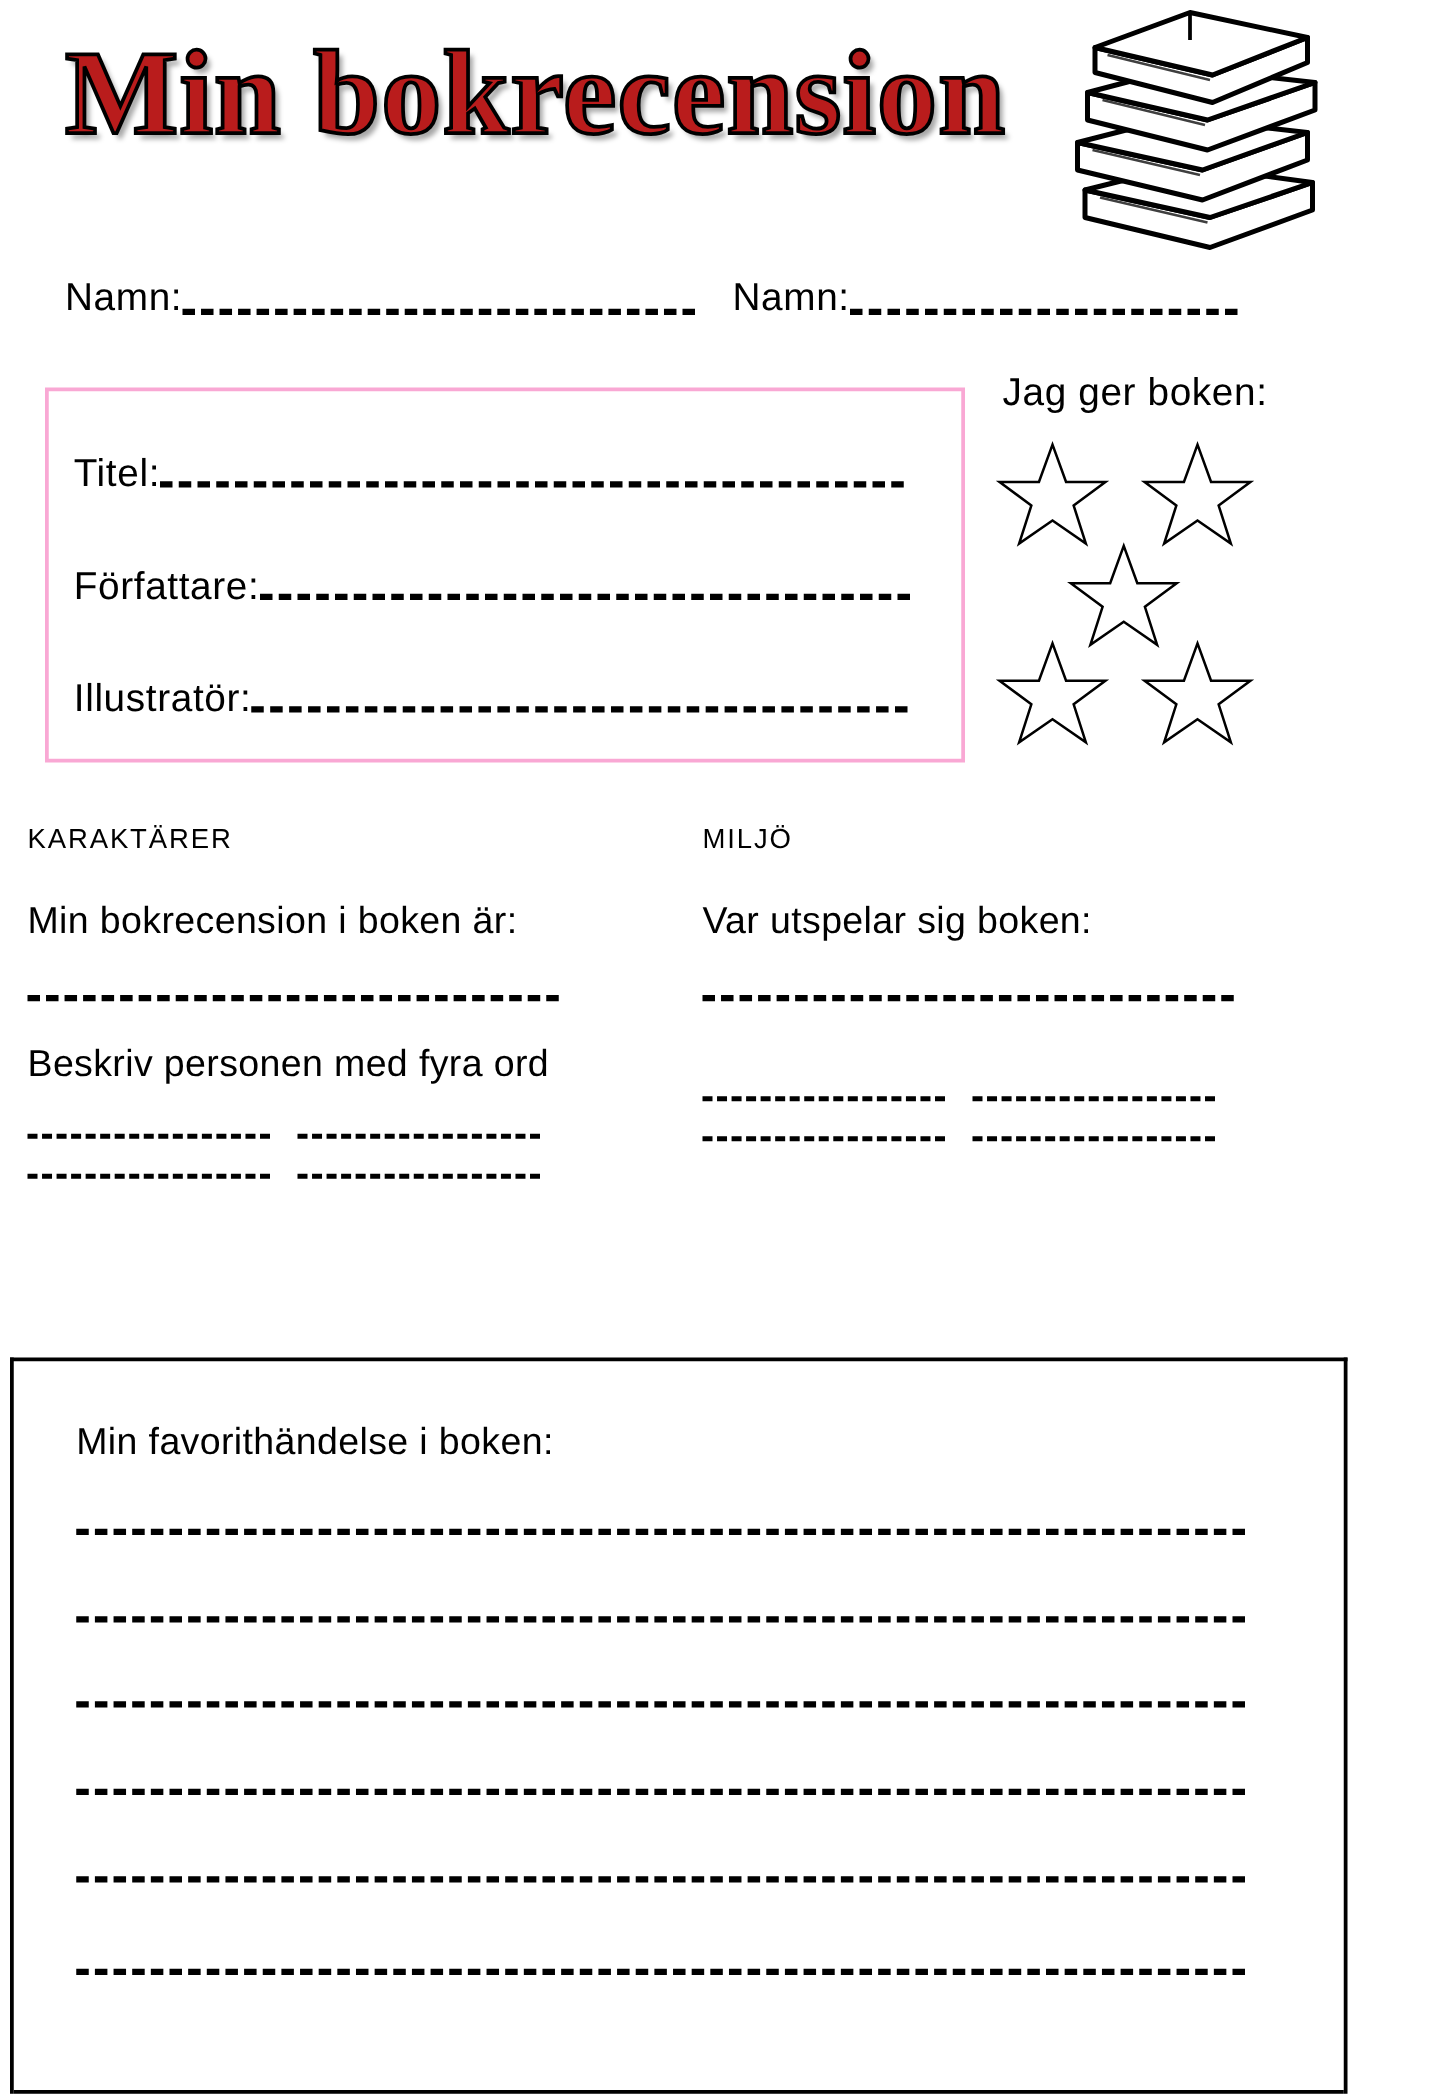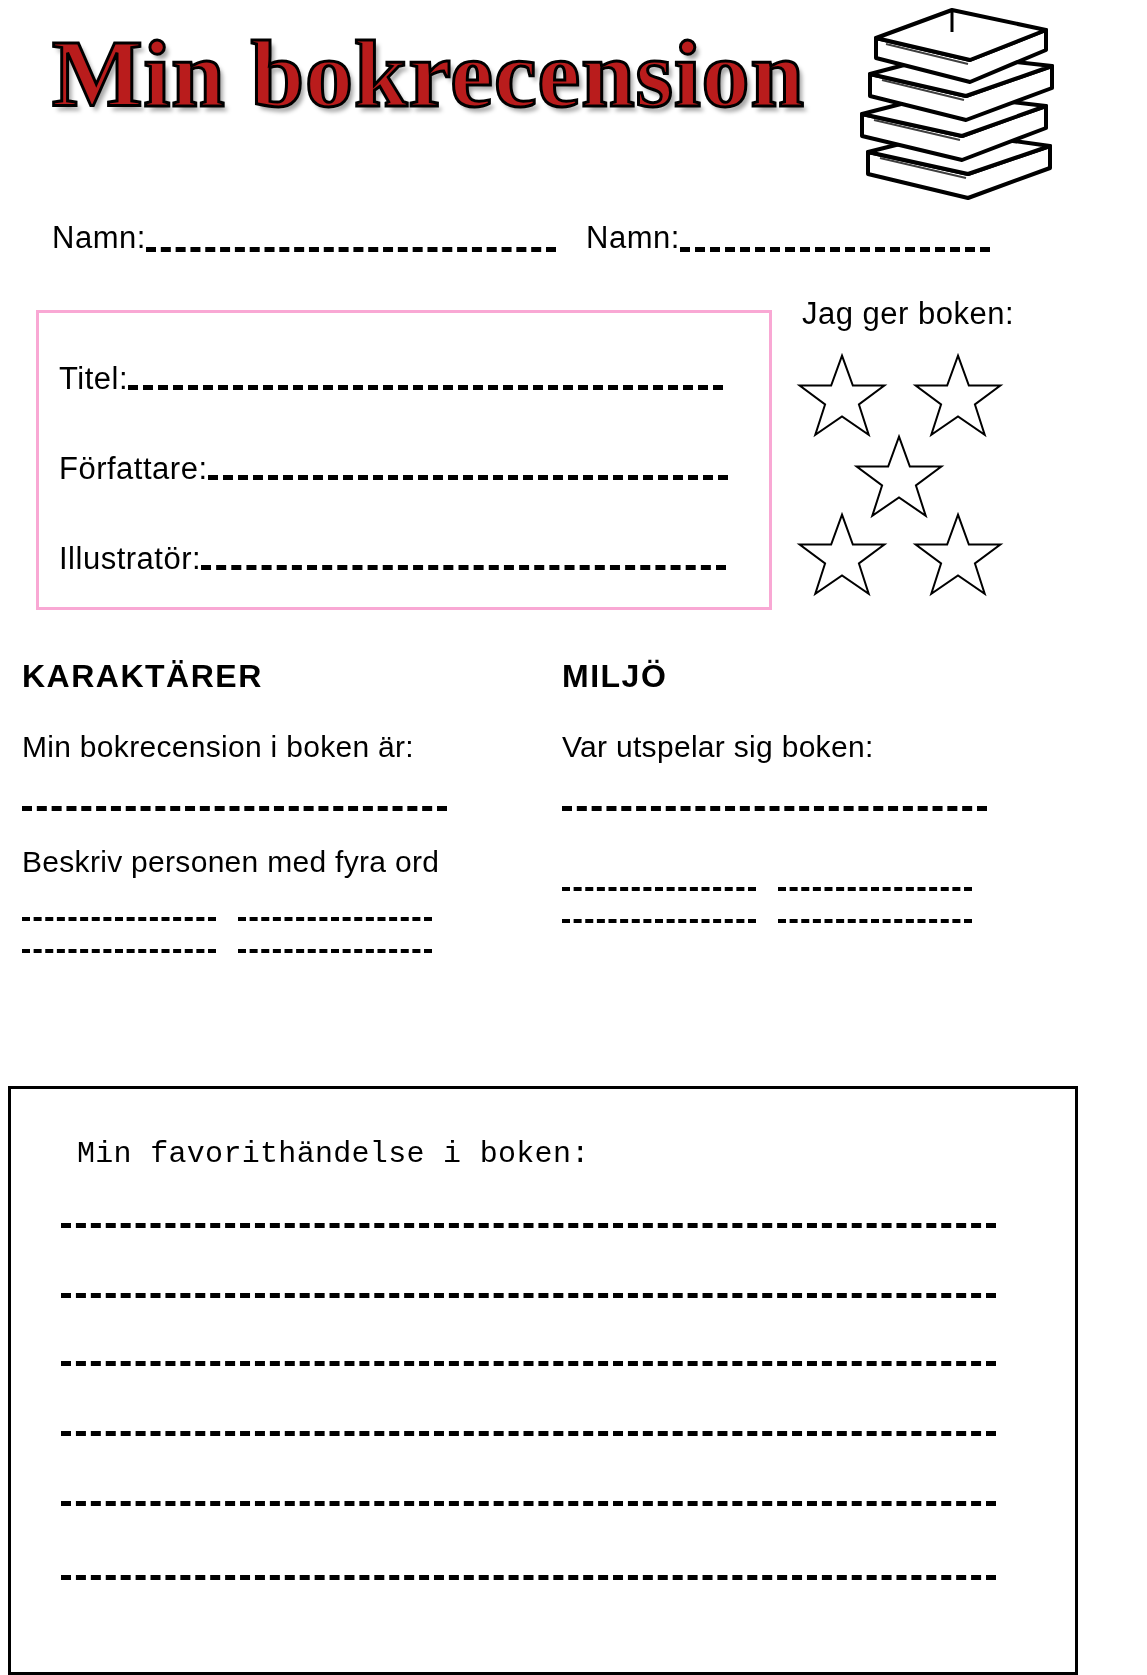--- a/index.html
+++ b/index.html
@@ -143,24 +143,24 @@
     top: 660px;
     width: 1147px;
     height: 400px;
   }
   .column { position: absolute; top: 0; }
   .column.left  { left: 22px;  width: 425px; }
   .column.right { left: 562px; width: 425px; }
 
   .col-heading {
     font-family: "Liberation Sans", sans-serif;
-    font-size: 32px;
+    font-size: 22px;
     letter-spacing: 1.5px;
     margin: 0;
-    font-weight: bold;
+    font-weight: normal;
     line-height: 1;
   }
   .col-prompt {
     font-family: "Liberation Sans", sans-serif;
     font-size: 30px;
     letter-spacing: 0.3px;
     margin: 0;
     line-height: 1;
   }
   .prompt-gap-1 { height: 40px; }
@@ -184,25 +184,24 @@
     width: 1070px;
     height: 589px;
     border: 3px solid #000;
     border-bottom: none;
     box-sizing: border-box;
   }
   #event-label {
     position: absolute;
     left: 50px;
     top: 48px;
-    font-family: Liberation Mono, monospace;
+    font-family: Liberation Sans, sans-serif;
     font-size: 30px;
     letter-spacing: 0.3px;
     white-space: nowrap;
-    margin-left: 16px;
   }
   .event-line {
     position: absolute;
     left: 50px;
     width: 935px;
   }
   .event-line.l1 { top: 134px; }
   .event-line.l2 { top: 204px; }
   .event-line.l3 { top: 272px; }
   .event-line.l4 { top: 342px; }

